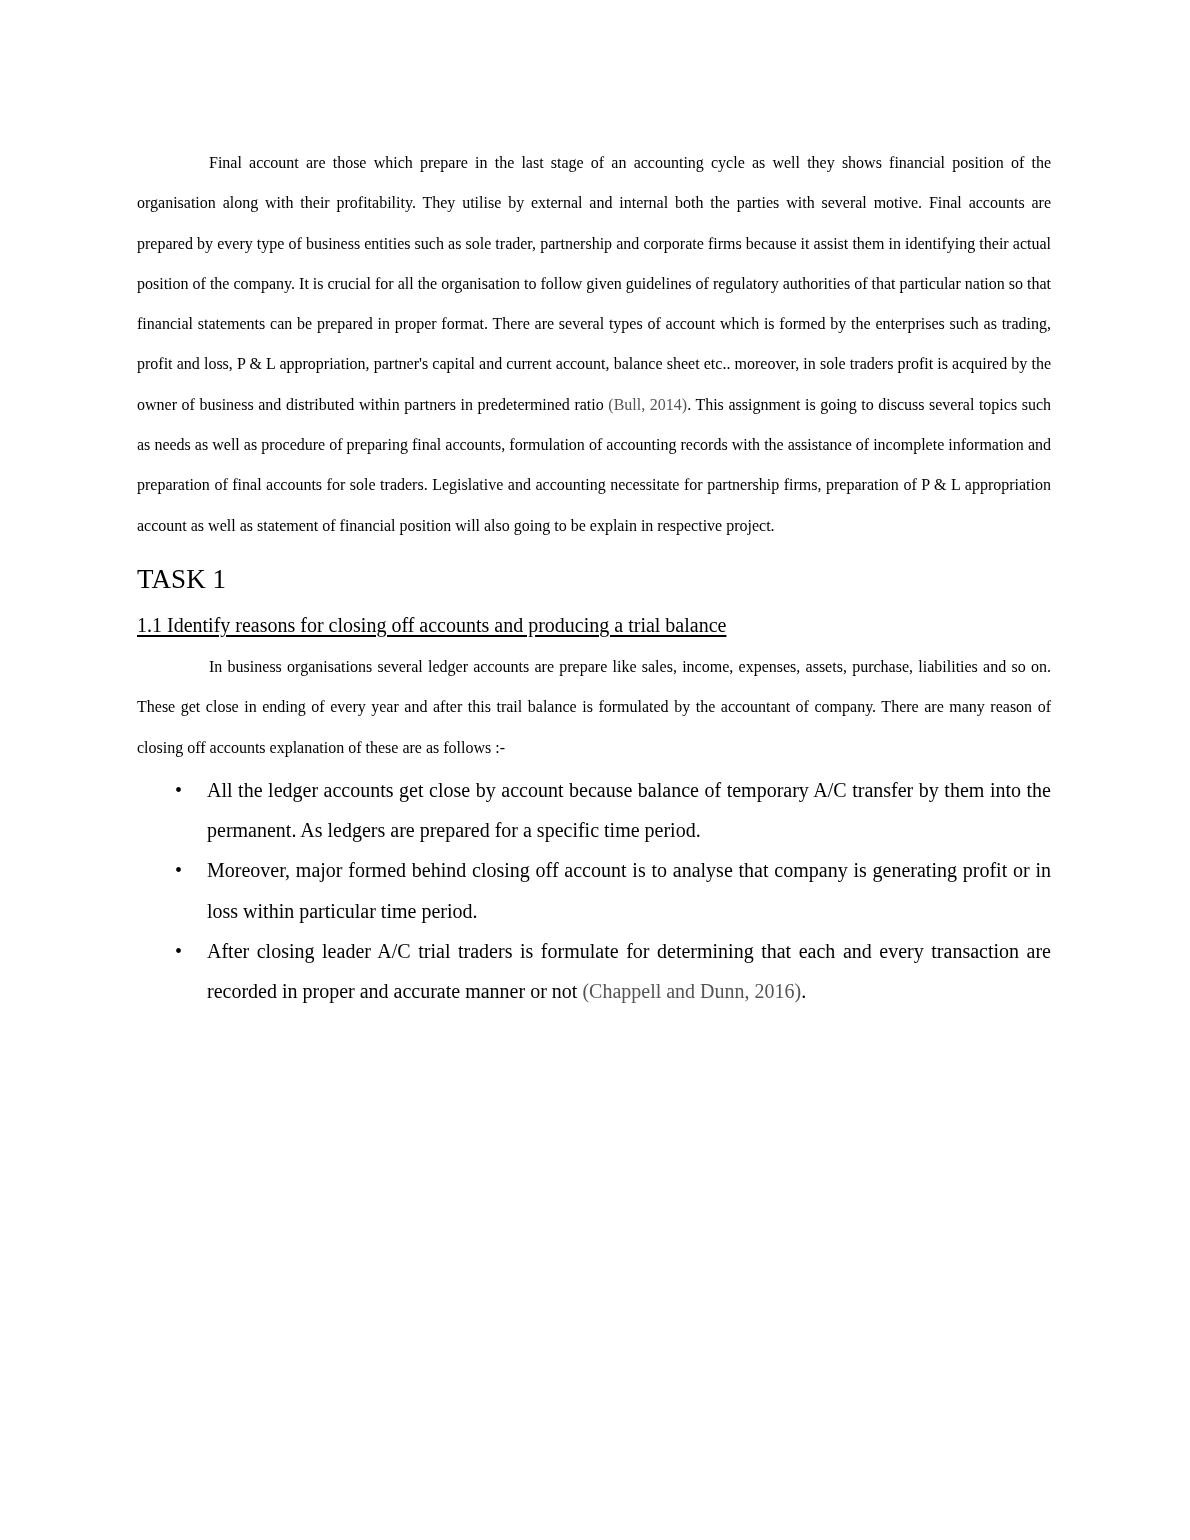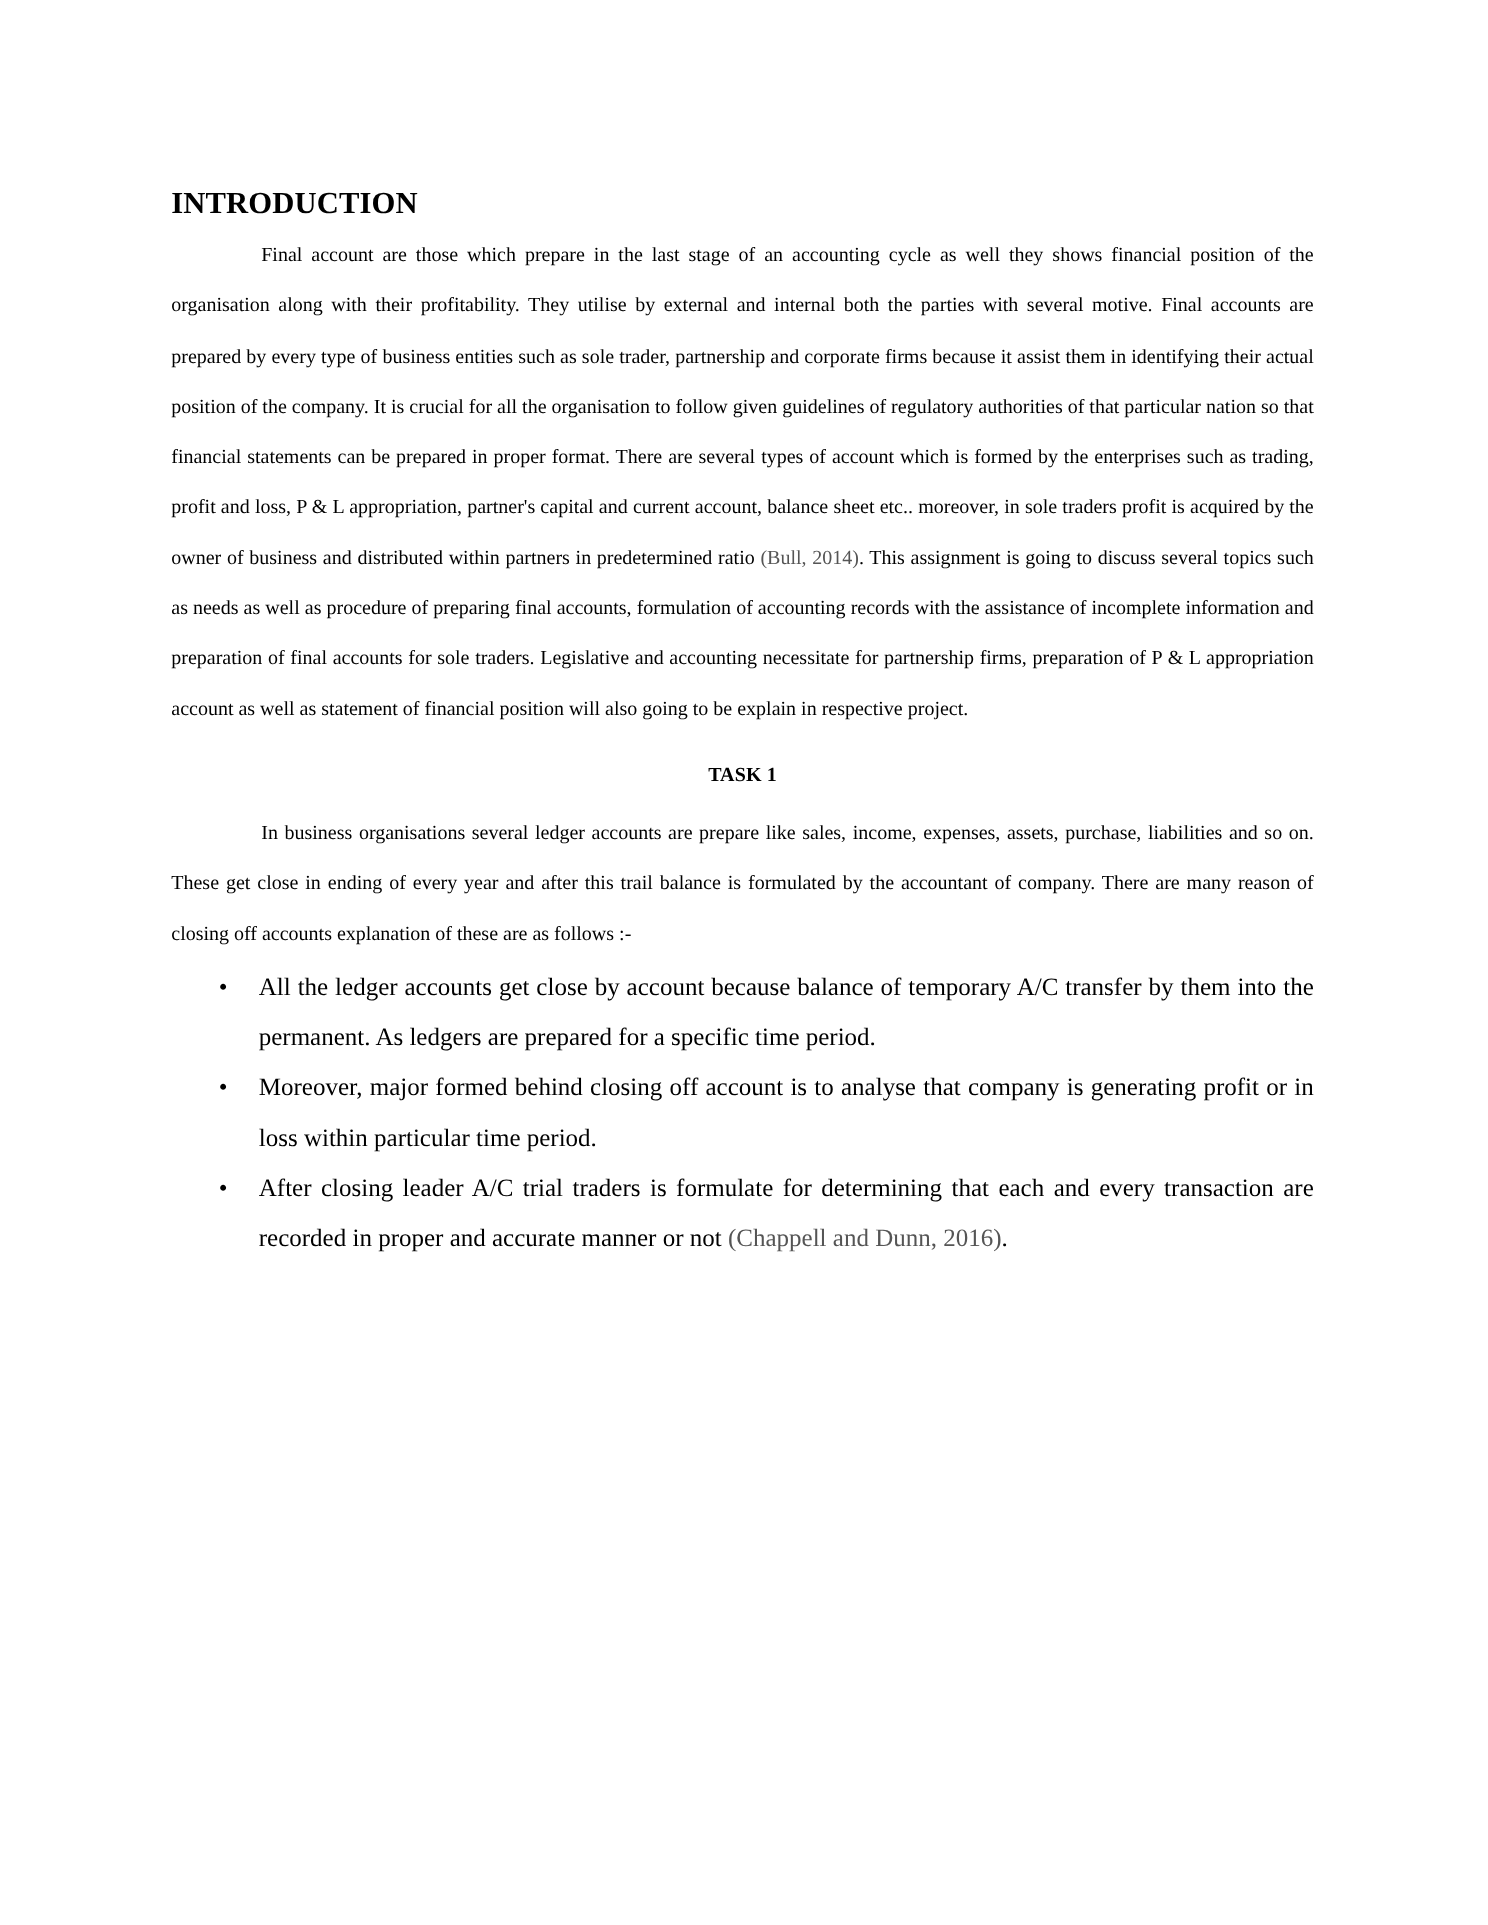--- a/index.html
+++ b/index.html
@@ -33,26 +33,25 @@
   
   .h-main {
     font-size: 24.5px;
     font-weight: bold;
     line-height: 40px;
     margin: 0 0 2px 0;
     letter-spacing: 0.1px;
   }
 
   .h-task {
-    font-size: 16px;
-    font-weight: bold;
+    font-size: 27px;
+    font-weight: normal;
     line-height: 40px;
     margin: 13px 0 6px 0;
     letter-spacing: 0.1px;
-    text-align: center;
   }
 
   .h-sub {
     font-size: 20px;
     font-weight: normal;
     line-height: 40px;
     margin: 0;
     text-decoration: underline;
     text-underline-offset: 3px;
   }
@@ -111,26 +110,26 @@
   .cite {
     color: #555555;
   }
 </style>
 </head>
 <body>
 
 <div class="page">
   <div class="content">
 
-    <h1 class="h-main">INTRODUCTION</h1>
 
     <p class="para"><span>Final account are those which prepare in the last stage of an accounting cycle as well they shows financial position of the organisation along with their profitability. They utilise by external and internal both the parties with several motive. Final accounts are prepared by every type of business entities such as sole trader, partnership and corporate firms because it assist them in identifying their actual position of the company. It is crucial for all the organisation to follow given guidelines of regulatory authorities of that particular nation so that financial statements can be prepared in proper format. There are several types of account which is formed by the enterprises such as trading, profit and loss, P &amp; L appropriation, partner's capital and current account, balance sheet etc.. moreover, in sole traders profit is acquired by the owner of business and distributed within partners in predetermined ratio </span><span class="cite">(Bull, 2014)</span><span>. This assignment is going to discuss several topics such as needs as well as procedure of preparing final accounts, formulation of accounting records with the assistance of incomplete information and preparation of final accounts for sole traders. Legislative and accounting necessitate for partnership firms, preparation of P &amp; L appropriation account as well as statement of financial position will also going to be explain in respective project.</span></p>
 
     <h2 class="h-task">TASK 1</h2>
 
+    <h3 class="h-sub">1.1 Identify reasons for closing off accounts and producing a trial balance </h3>
 
     <p class="para after-head">In business organisations several ledger accounts are prepare like sales, income, expenses, assets, purchase, liabilities and so on. These get close in ending of every year and after this trail balance is formulated by the accountant of company. There are many reason of closing off accounts explanation of these are as follows :-</p>
 
     <ul class="bullets">
 
       <li class="bullet-item">
         <span class="marker">•</span>
         <span class="btext"><span>All the ledger accounts get close by account because balance of temporary A/C transfer by them into the permanent. As ledgers are prepared for a specific time period.</span><span class="cite"></span><span></span></span>
       </li>
 

